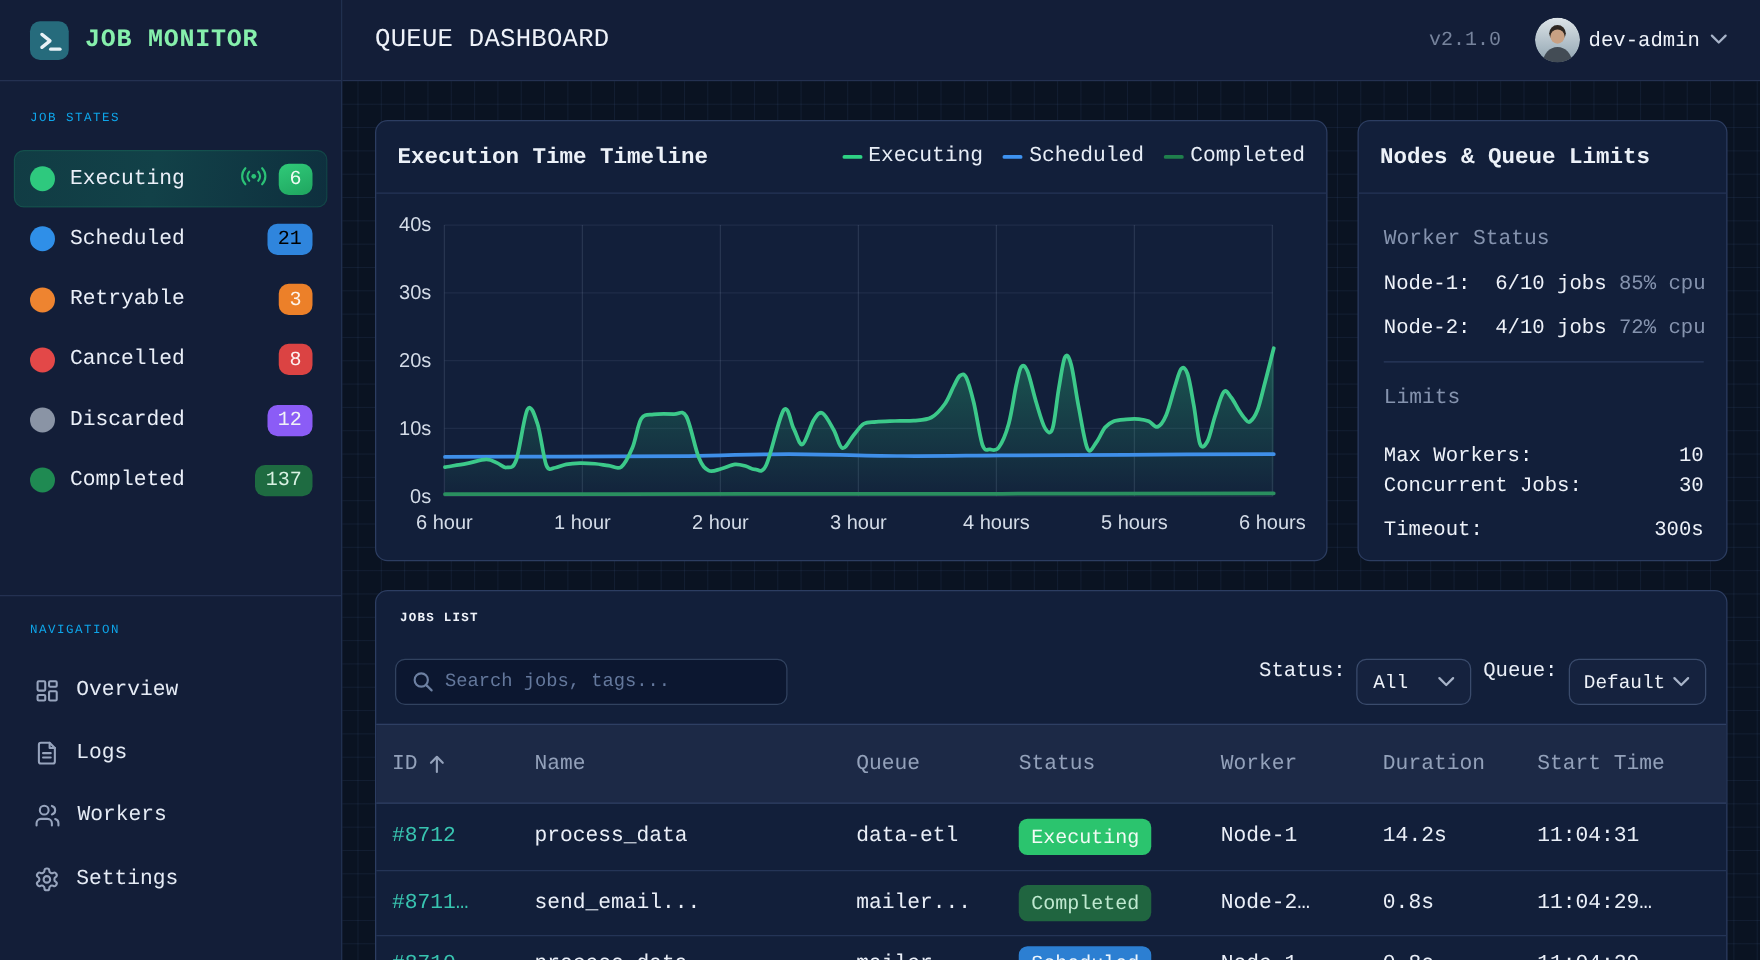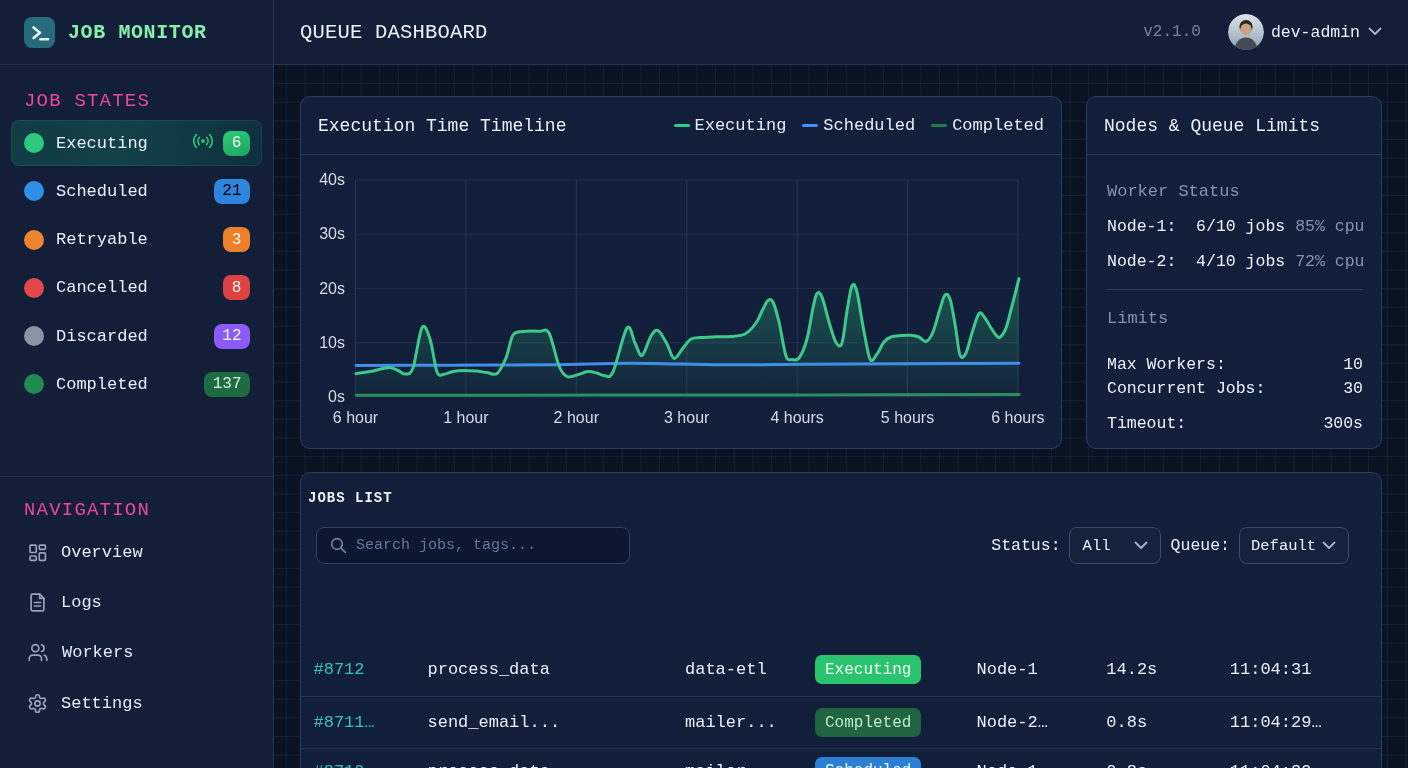--- a/index.html
+++ b/index.html
@@ -21,21 +21,21 @@
   border-bottom:1px solid #243151;
 }
 .logo-icon {
   width:31px; height:31px; border-radius:8px;
   background:#266b7c;
   display:flex; align-items:center; justify-content:center;
   color:#eef4f8; font-size:15px; font-weight:bold; letter-spacing:-1px;
 }
 .logo-text { margin-left:13px; font-size:20px; font-weight:bold; letter-spacing:0.6px; color:#86efac; }
 .sec-label {
-  font-size:19px; letter-spacing:1.2px; color:#ec4899; padding-left:24px;
+  font-size:10px; letter-spacing:1.2px; color:#0ea5e9; padding-left:24px;
 }
 .states { position:absolute; left:11px; top:120px; width:251px; }
 .state-item {
   height:46px; margin-bottom:2.3px; display:flex; align-items:center;
   padding:0 12px 0 13px; border-radius:8px; position:relative;
 }
 .state-item.active {
   background:linear-gradient(100deg, #113c44 0%, #124148 45%, #0e2f3e 100%);
   box-shadow:inset 0 0 0 1px rgba(46,204,130,0.14);
 }
@@ -73,44 +73,44 @@
   background-size:18.67px 18.67px;
   background-position:12px 18px;
 }
 .card {
   position:absolute; background:#121f3a; border:1px solid #2c3d61; border-radius:10px;
 }
 .card-head {
   height:58px; border-bottom:1px solid #253557; display:flex; align-items:center;
   padding:0 17px;
 }
-.card-title { font-size:18px; color:#ecf1f8; font-weight:400; }
+.card-title { font-size:18px; color:#ecf1f8; font-weight:700; }
 #chart-card { left:26px; top:31px; width:762px; height:353px; }
 #nodes-card { left:812px; top:31px; width:296px; height:353px; }
 #jobs-card  { left:26px; top:407px; width:1082px; height:380px; }
 .legend { margin-left:auto; display:flex; align-items:center; font-size:17px; color:#e7edf6; }
 .lg-dash { width:16px; height:3.5px; border-radius:2px; margin-right:5px; }
 .lg-item { display:flex; align-items:center; margin-left:16px; }
 
 .nd { position:absolute; left:20px; right:18px; white-space:nowrap; }
 .nd-label { color:#8593ae; font-size:17px; }
 .nd-row { font-size:16.5px; color:#eef2f9; }
 .nd-dim { color:#8593ae; }
 .nd-flex { display:flex; justify-content:space-between; }
 .nd-div { position:absolute; left:20px; right:18px; top:192px; height:1px; background:#2a3a5c; }
 
-.jobs-title { position:absolute; left:7px; top:17px; font-size:14px; font-weight:bold; letter-spacing:1px; color:#eef2f9; }
+.jobs-title { position:absolute; left:19px; top:17px; font-size:10px; font-weight:bold; letter-spacing:1px; color:#eef2f9; }
 .search {
   position:absolute; left:15px; top:54px; width:314px; height:37px;
   background:#0c1730; border:1px solid #31425f; border-radius:8px;
   display:flex; align-items:center; padding-left:13px;
   color:#64789c; font-size:15px;
 }
 .search svg { margin-right:9px; }
-.filters { position:absolute; right:32px; top:54px; height:37px; display:flex; align-items:center; }
+.filters { position:absolute; right:16px; top:54px; height:37px; display:flex; align-items:flex-start; }
 .f-label { font-size:16.5px; color:#e9eef7; }
 .select {
   height:37px; background:#15223e; border:1px solid #3a4b6c; border-radius:8px;
   display:flex; align-items:center; font-size:15.5px; color:#eef2f9;
 }
 .thead {
   position:absolute; left:0; top:106px; width:1080px; height:64px;
   background:#1c2946; border-top:1px solid #2e3f63; border-bottom:1px solid #2e3f63;
 }
 .th { position:absolute; top:0; height:100%; display:flex; align-items:center; color:#93a1ba; font-size:17px; }
@@ -326,20 +326,32 @@
     <div class="filters">
       <span class="f-label">Status:</span>
       <span class="select" style="width:92px; margin-left:8px; padding-left:13px;">All<span style="margin-left:auto; margin-right:12px;"><svg width="14" height="9" viewBox="0 0 14 9" fill="none" stroke="#a7b3c8" stroke-width="1.8" stroke-linecap="round" stroke-linejoin="round">
               <path d="M1.5 1.5 L7 7 L12.5 1.5"></path>
             </svg></span></span>
       <span class="f-label" style="margin-left:10px;">Queue:</span>
       <span class="select" style="width:110px; margin-left:9px; padding-left:11px;">Default<span style="margin-left:auto; margin-right:12px;"><svg width="14" height="9" viewBox="0 0 14 9" fill="none" stroke="#a7b3c8" stroke-width="1.8" stroke-linecap="round" stroke-linejoin="round">
               <path d="M1.5 1.5 L7 7 L12.5 1.5"></path>
             </svg></span></span>
     </div>
+    <div class="thead">
+      <span class="th c0">ID<svg style="margin-left:9px;" width="13" height="15" viewBox="0 0 13 15" fill="none" stroke="#93a1ba" stroke-width="1.7" stroke-linecap="round" stroke-linejoin="round">
+            <path d="M6.5 13.5 V1.8"></path>
+            <path d="M1.8 6.2 L6.5 1.5 L11.2 6.2"></path>
+          </svg></span>
+      <span class="th c1">Name</span>
+      <span class="th c2">Queue</span>
+      <span class="th c3">Status</span>
+      <span class="th c4">Worker</span>
+      <span class="th c5">Duration</span>
+      <span class="th c6">Start Time</span>
+    </div>
     <div class="trow" style="top:170px;">
       <span class="td id c0">#8712</span>
       <span class="td c1">process_data</span>
       <span class="td c2">data‑etl</span>
       <span class="td c3">
           <span class="chip exec">Executing</span>
         </span>
       <span class="td c4">Node‑1</span>
       <span class="td c5">14.2s</span>
       <span class="td c6">11:04:31</span>

